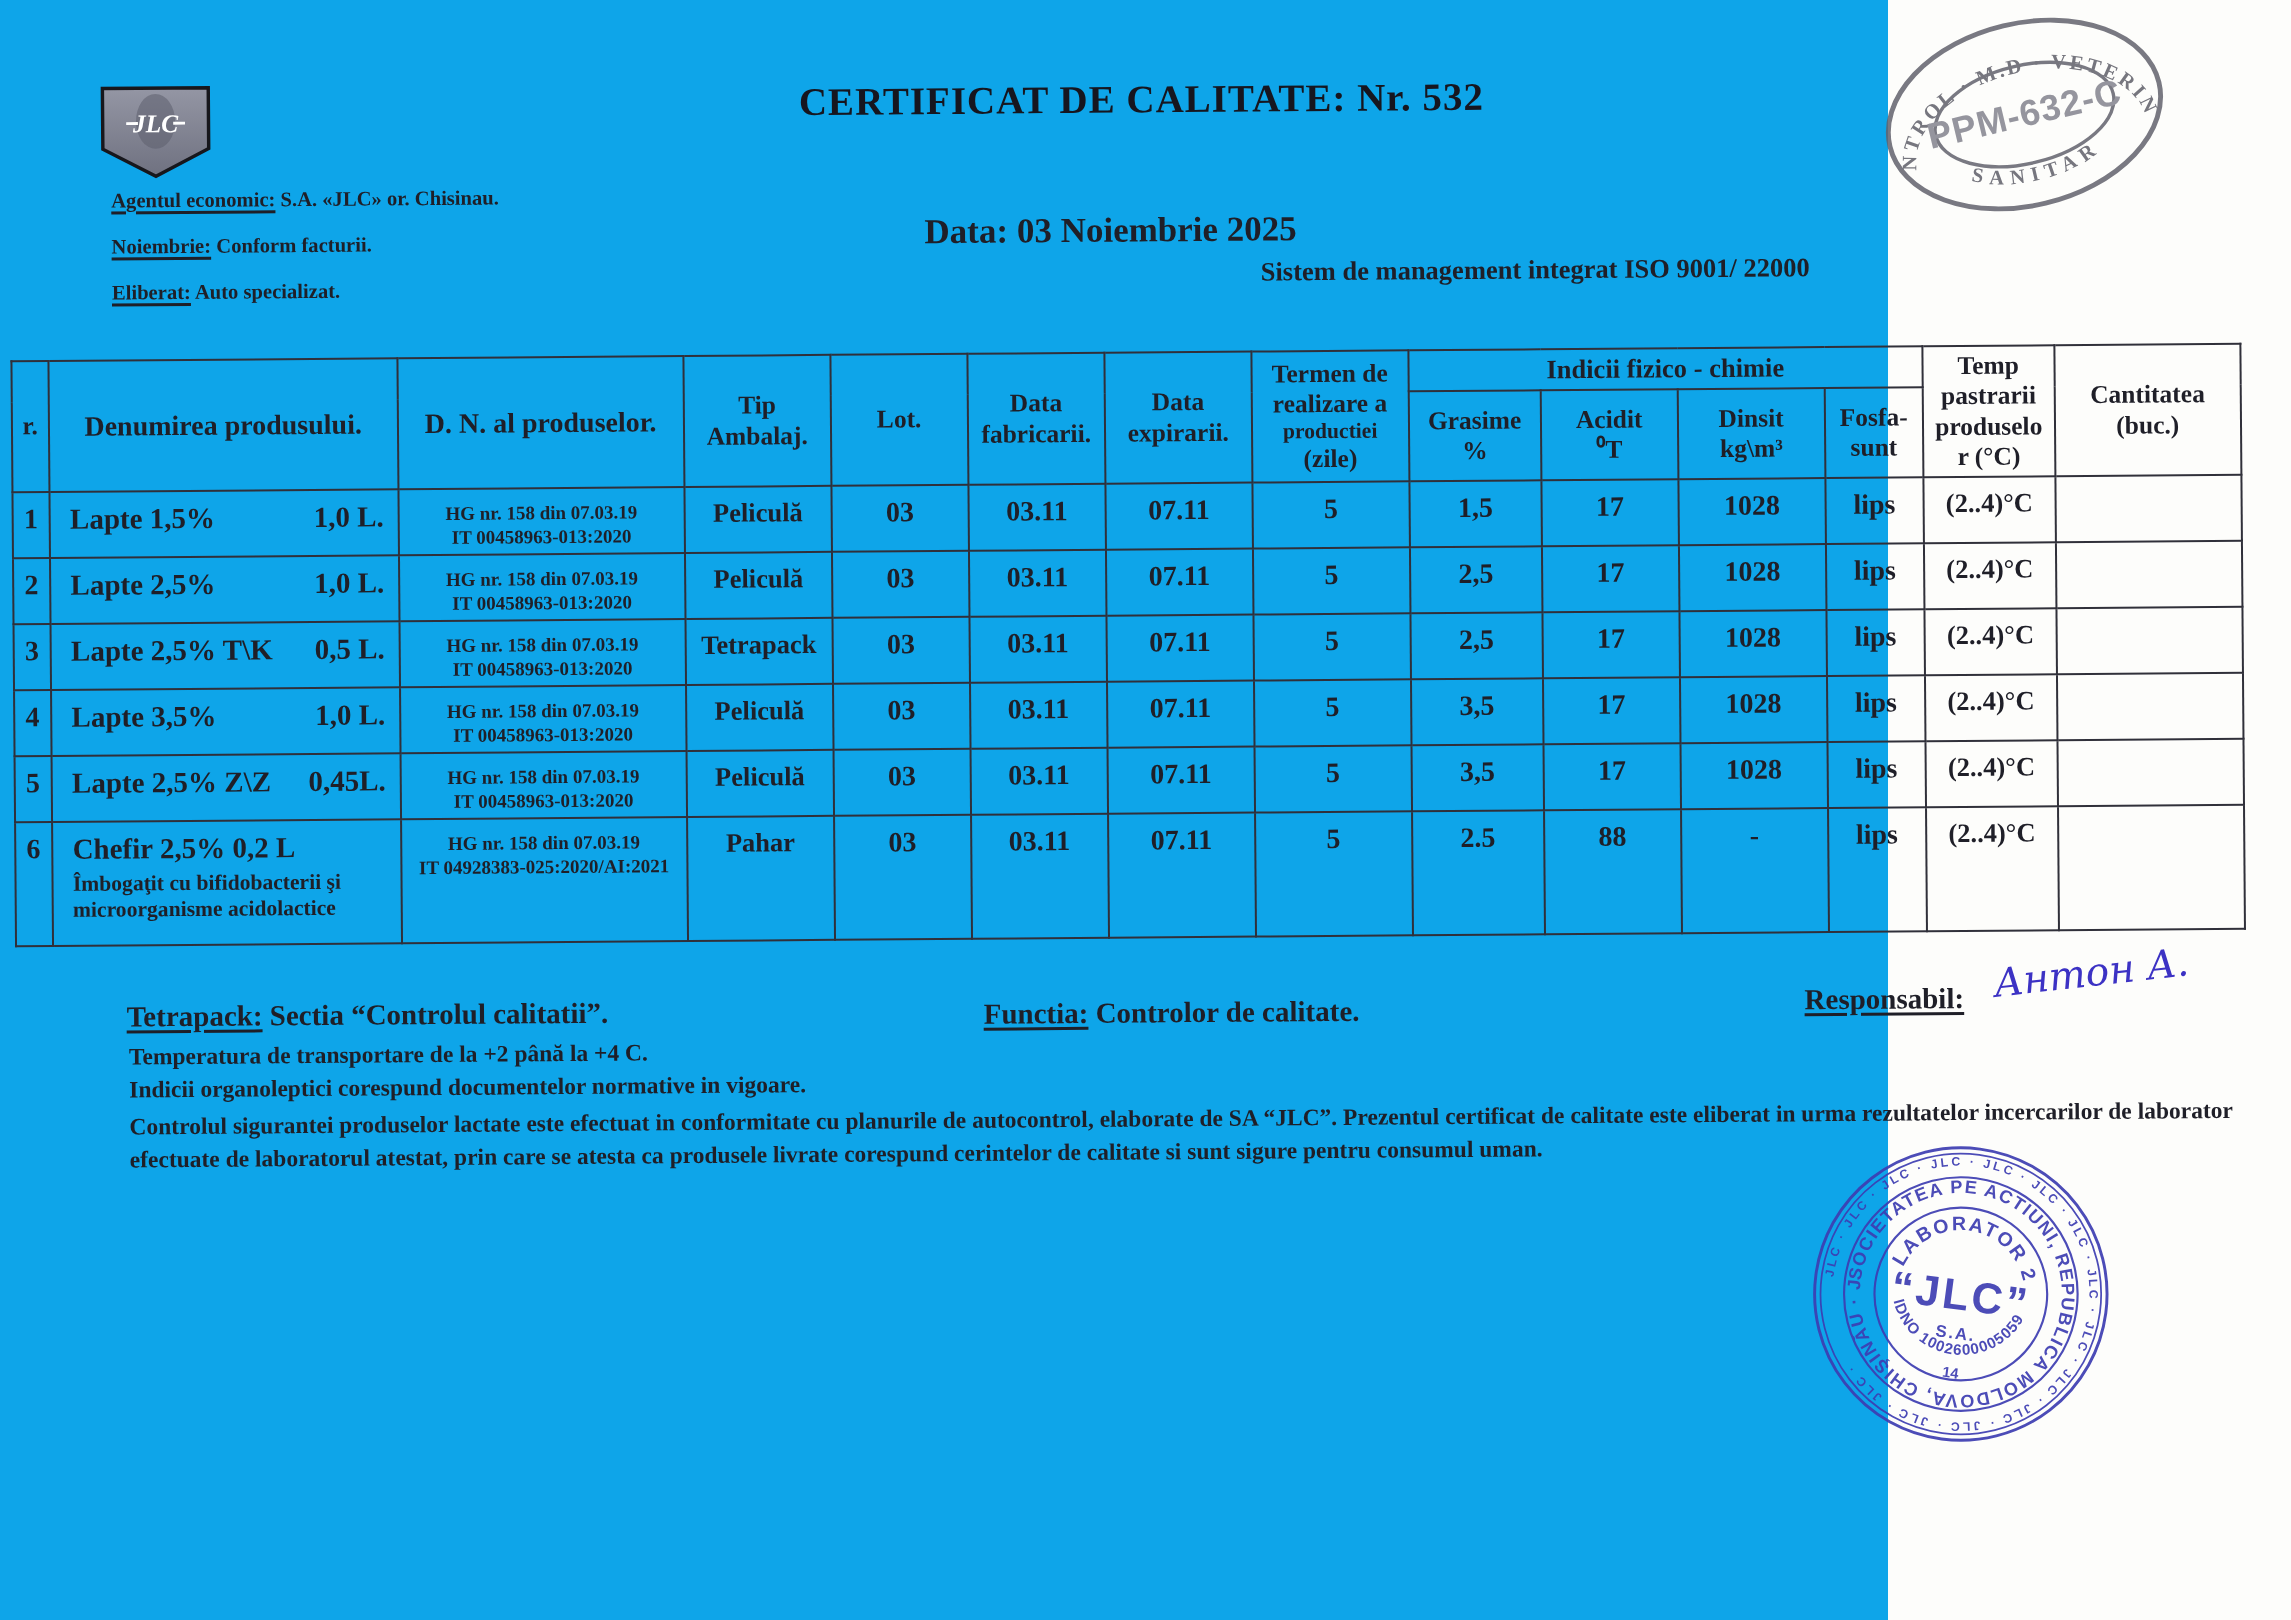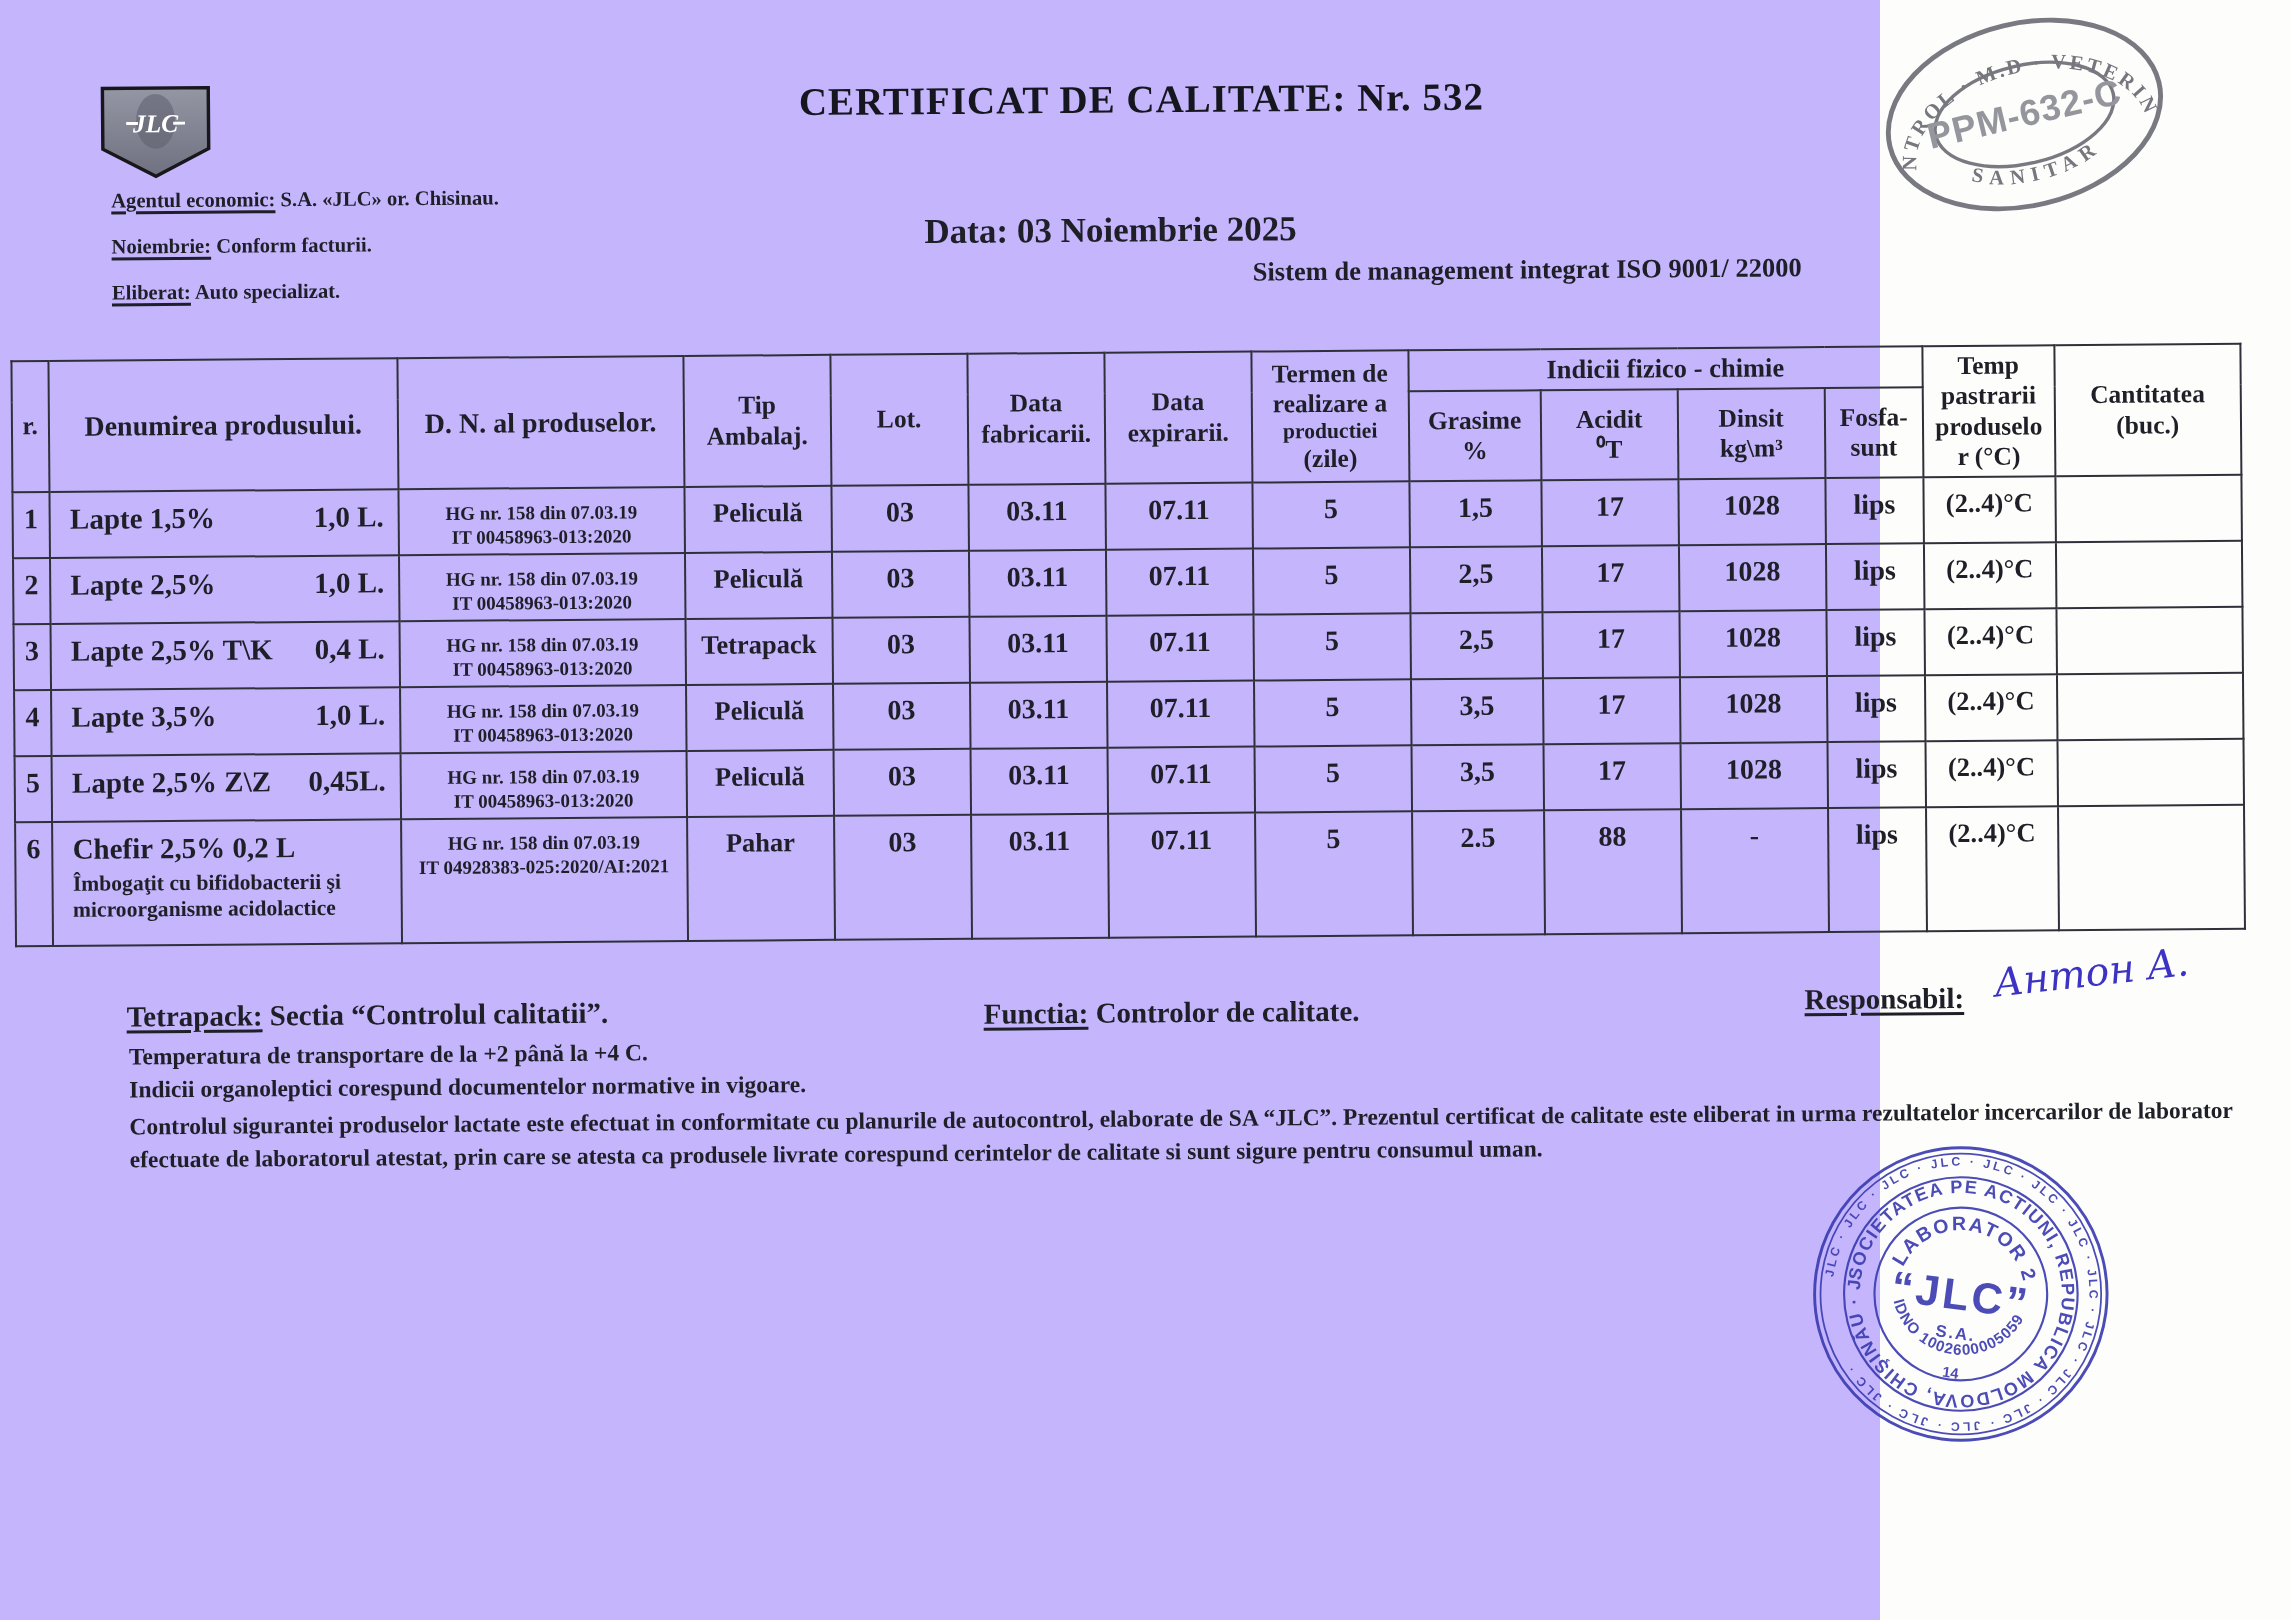--- a/index.html
+++ b/index.html
@@ -1,17 +1,17 @@
 <!DOCTYPE html>
 <html><head>
 <meta charset="utf-8">
 <style>
   html,body{margin:0;padding:0;width:2292px;height:1620px;overflow:hidden;background:#fdfdfb;}
-  .page{position:relative;width:1880px;height:1620px;background:#c4b5fd;
-        font-family:"Liberation Serif",serif;color:#1f1f28;font-weight:bold;}
+  .page{position:relative;width:1880px;height:1620px;background:#0ea5e9;
+        font-family:"Liberation Serif",serif;color:#1f1f28;font-weight:bold;padding-left:8px;}
   .doc{position:absolute;inset:0;transform:rotate(-0.45deg);transform-origin:50% 50%;}
 
   
   .logo{position:absolute;left:102px;top:78px;}
   .meta{position:absolute;left:116px;top:184px;font-size:20.6px;line-height:1;}
   .meta-line{margin-bottom:25.5px;white-space:nowrap;}
   .u{text-decoration:underline;text-decoration-thickness:2.9px;text-underline-offset:3.9px;}
   .title{position:absolute;left:608px;top:78px;width:1078px;text-align:center;
          font-size:39px;letter-spacing:1px;color:#16161f;white-space:nowrap;}
   .date-line{position:absolute;left:929px;top:212px;font-size:35px;white-space:nowrap;}
@@ -217,21 +217,21 @@
         <td>1028</td>
         <td>lips</td>
         <td class="c-temp">(2..4)°C</td>
         <td></td>
       </tr>
       <tr class="r">
         <td>3</td>
         <td class="c-name">
               <div class="nmline">
                 <span class="nm">Lapte 2,5%  T\K</span>
-                <span class="sz">0,4 L.</span>
+                <span class="sz">0,5 L.</span>
               </div>
             </td>
         <td class="c-dn">
               <div>HG nr. 158 din 07.03.19</div>
               <div>IT  00458963-013:2020</div>
             </td>
         <td class="c-amb">Tetrapack</td>
         <td>03</td>
         <td>03.11</td>
         <td>07.11</td>

